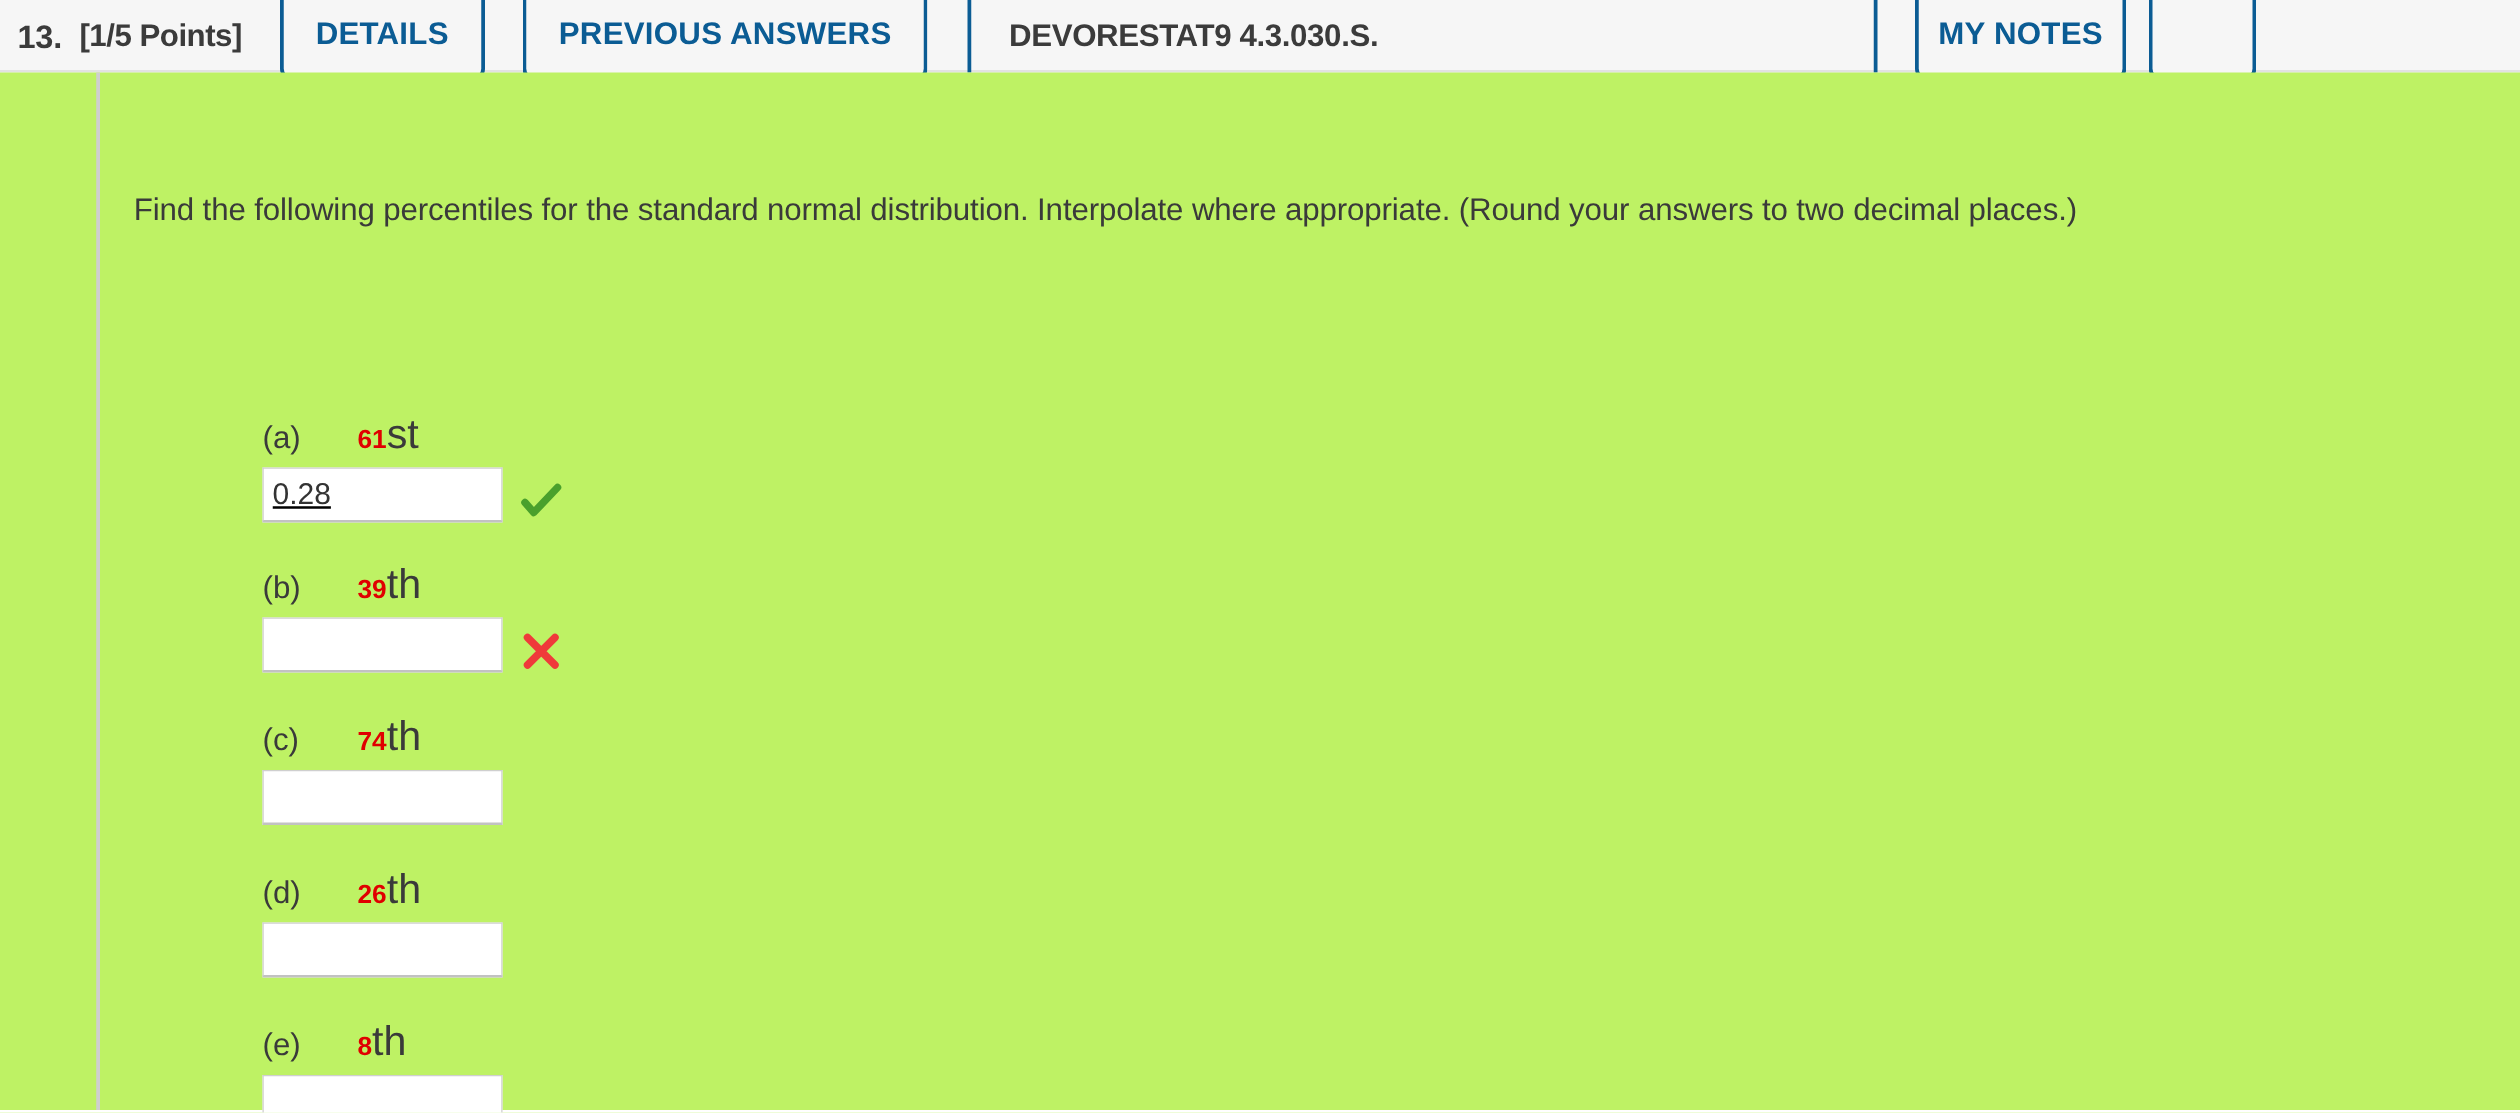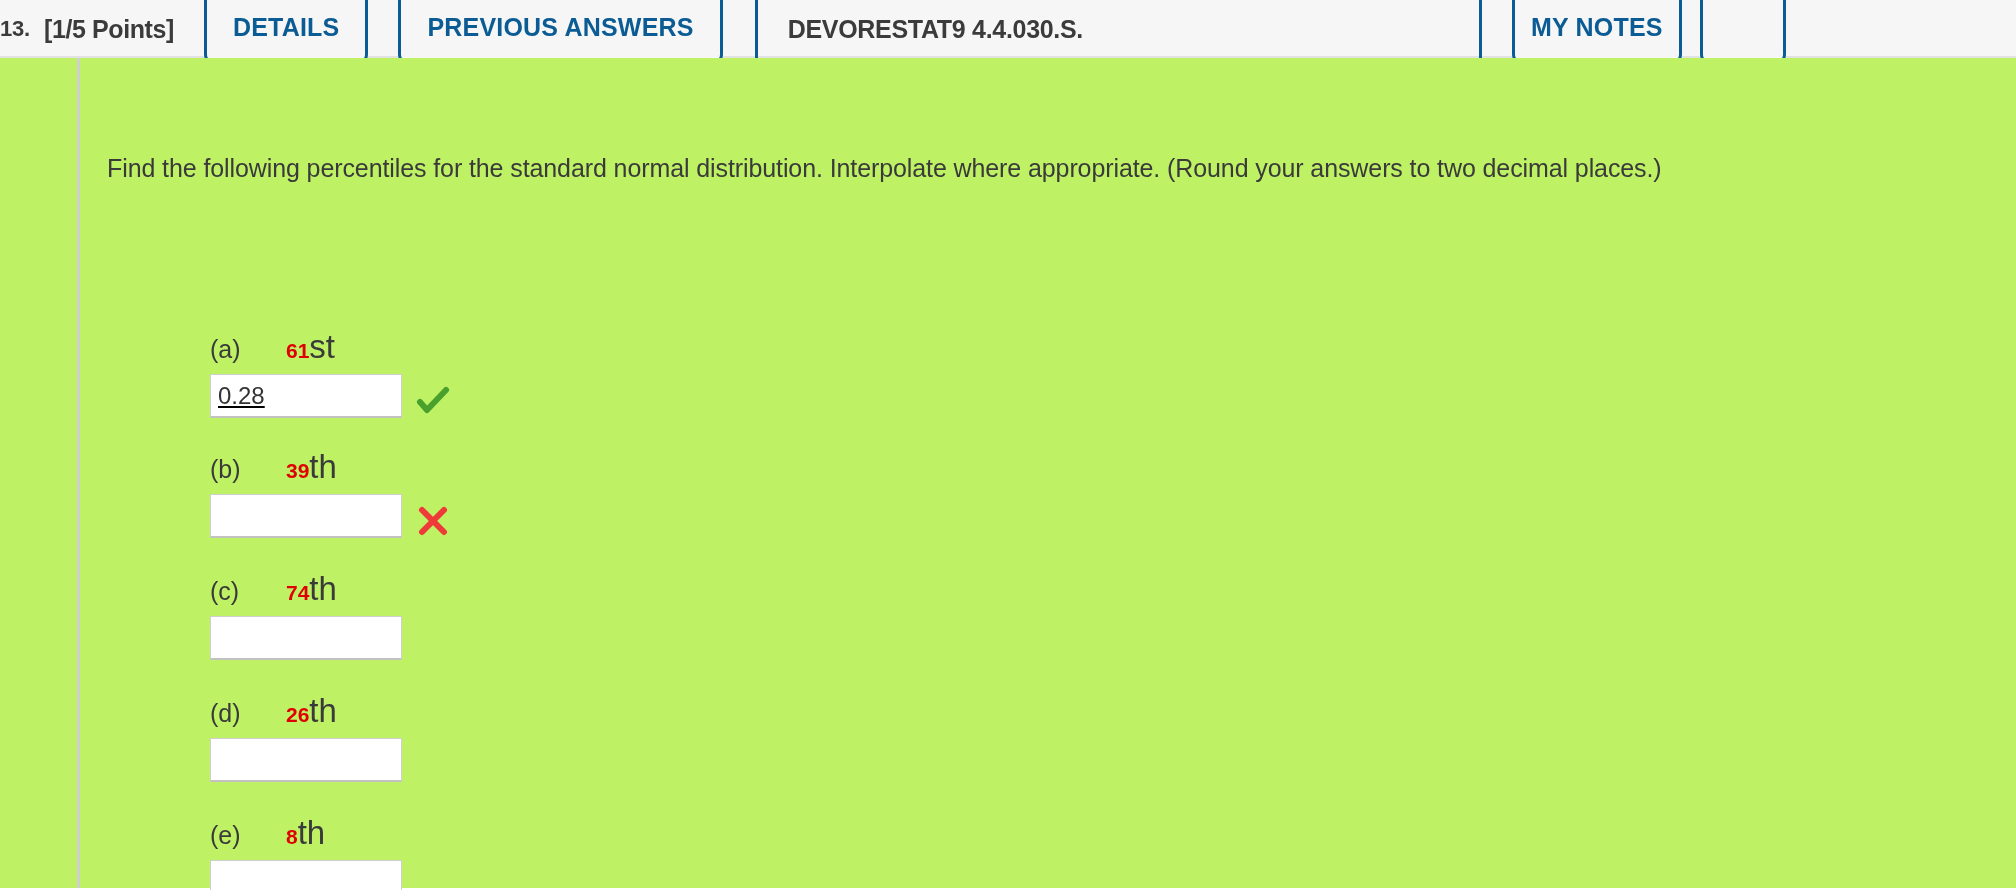--- a/index.html
+++ b/index.html
@@ -27,23 +27,24 @@
   .header-inner {
     position: absolute;
     left: 0; top: 0;
     height: 58px;
     display: flex;
     align-items: center;
     white-space: nowrap;
   }
 
   .q-number {
-    font-size: 22px;
+    font-size: 26px;
     font-weight: bold;
     color: #3b3b3b;
+    margin-left: 14px;
     letter-spacing: -0.2px;
   }
   .q-points {
     font-size: 25px;
     font-weight: bold;
     color: #3b3b3b;
     margin-left: 14px;
     letter-spacing: -0.4px;
   }
 
@@ -210,21 +211,21 @@
     <div class="tabbtn">
       <span>DETAILS</span>
     </div>
 
     <div class="tabbtn">
       <span>PREVIOUS ANSWERS</span>
     </div>
 
     <div class="divider"></div>
 
-    <span class="problem-id">DEVORESTAT9 4.4.030.S.</span>
+    <span class="problem-id">DEVORESTAT9 4.3.030.S.</span>
 
     <div class="spacer-flex"></div>
 
     <div class="divider"></div>
 
     <div class="tabbtn notes">
       <span>MY NOTES</span>
     </div>
 
     <div class="tabbtn clipped">

